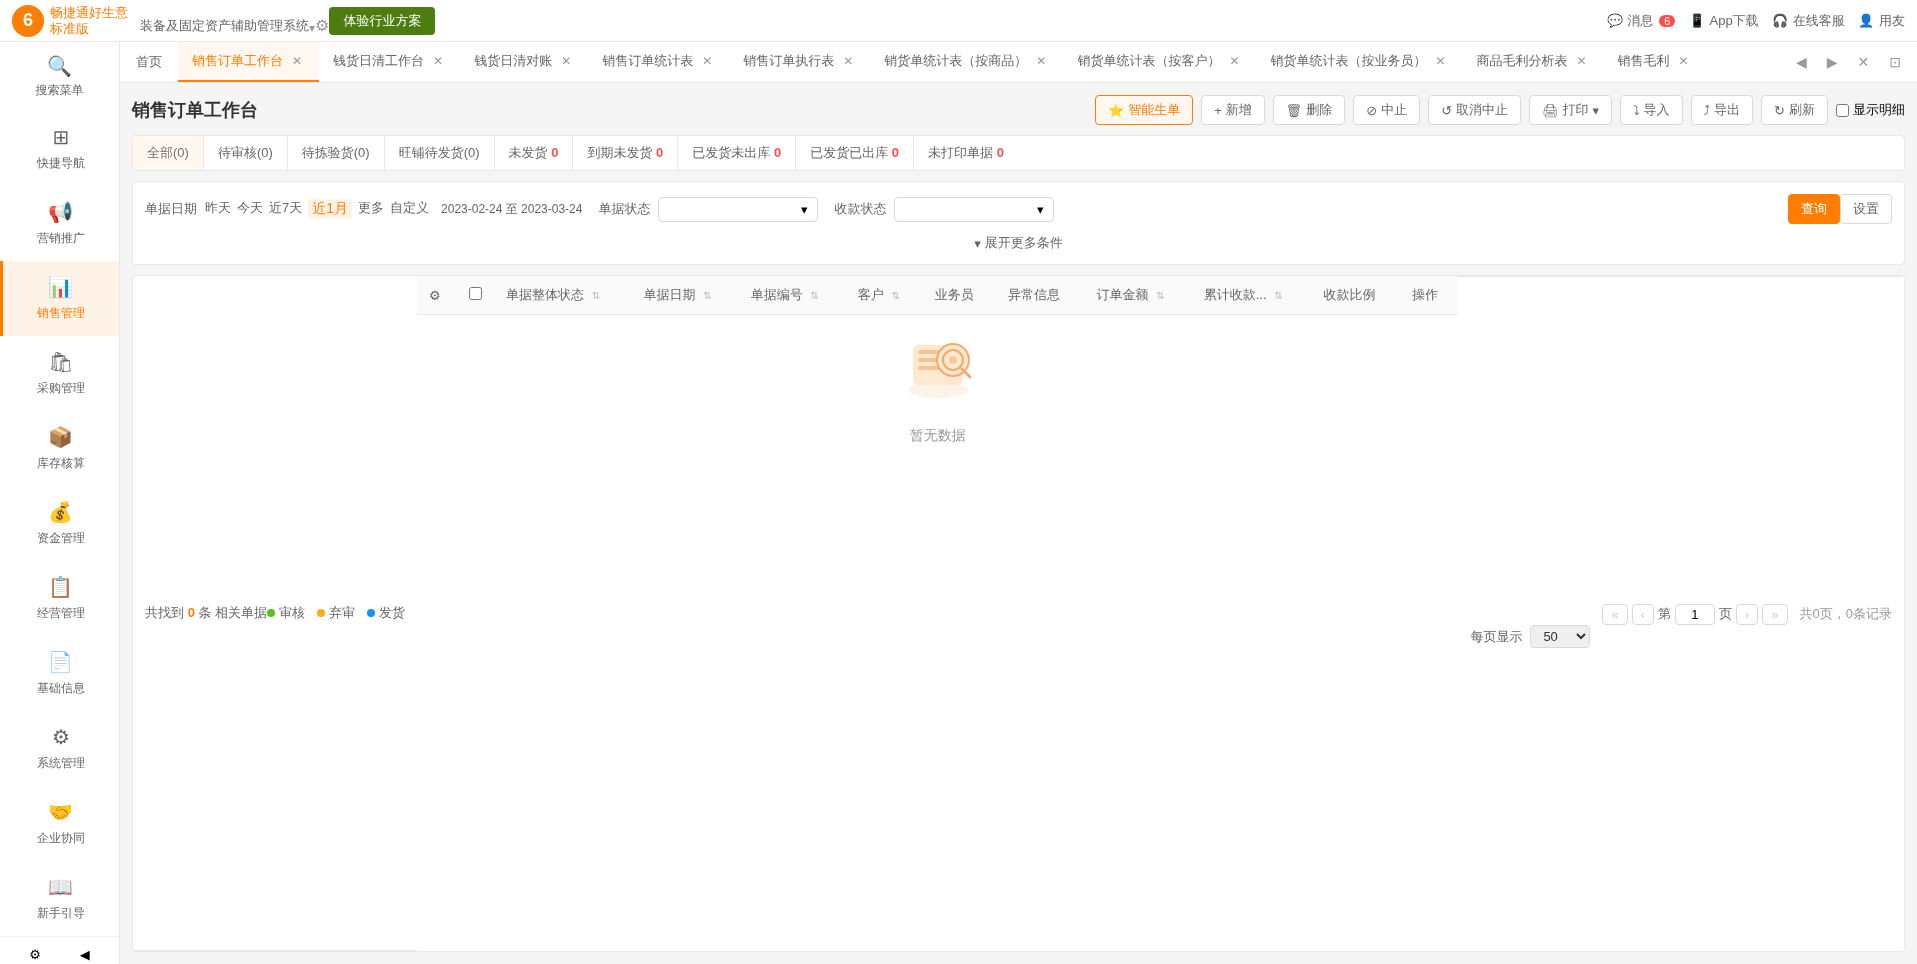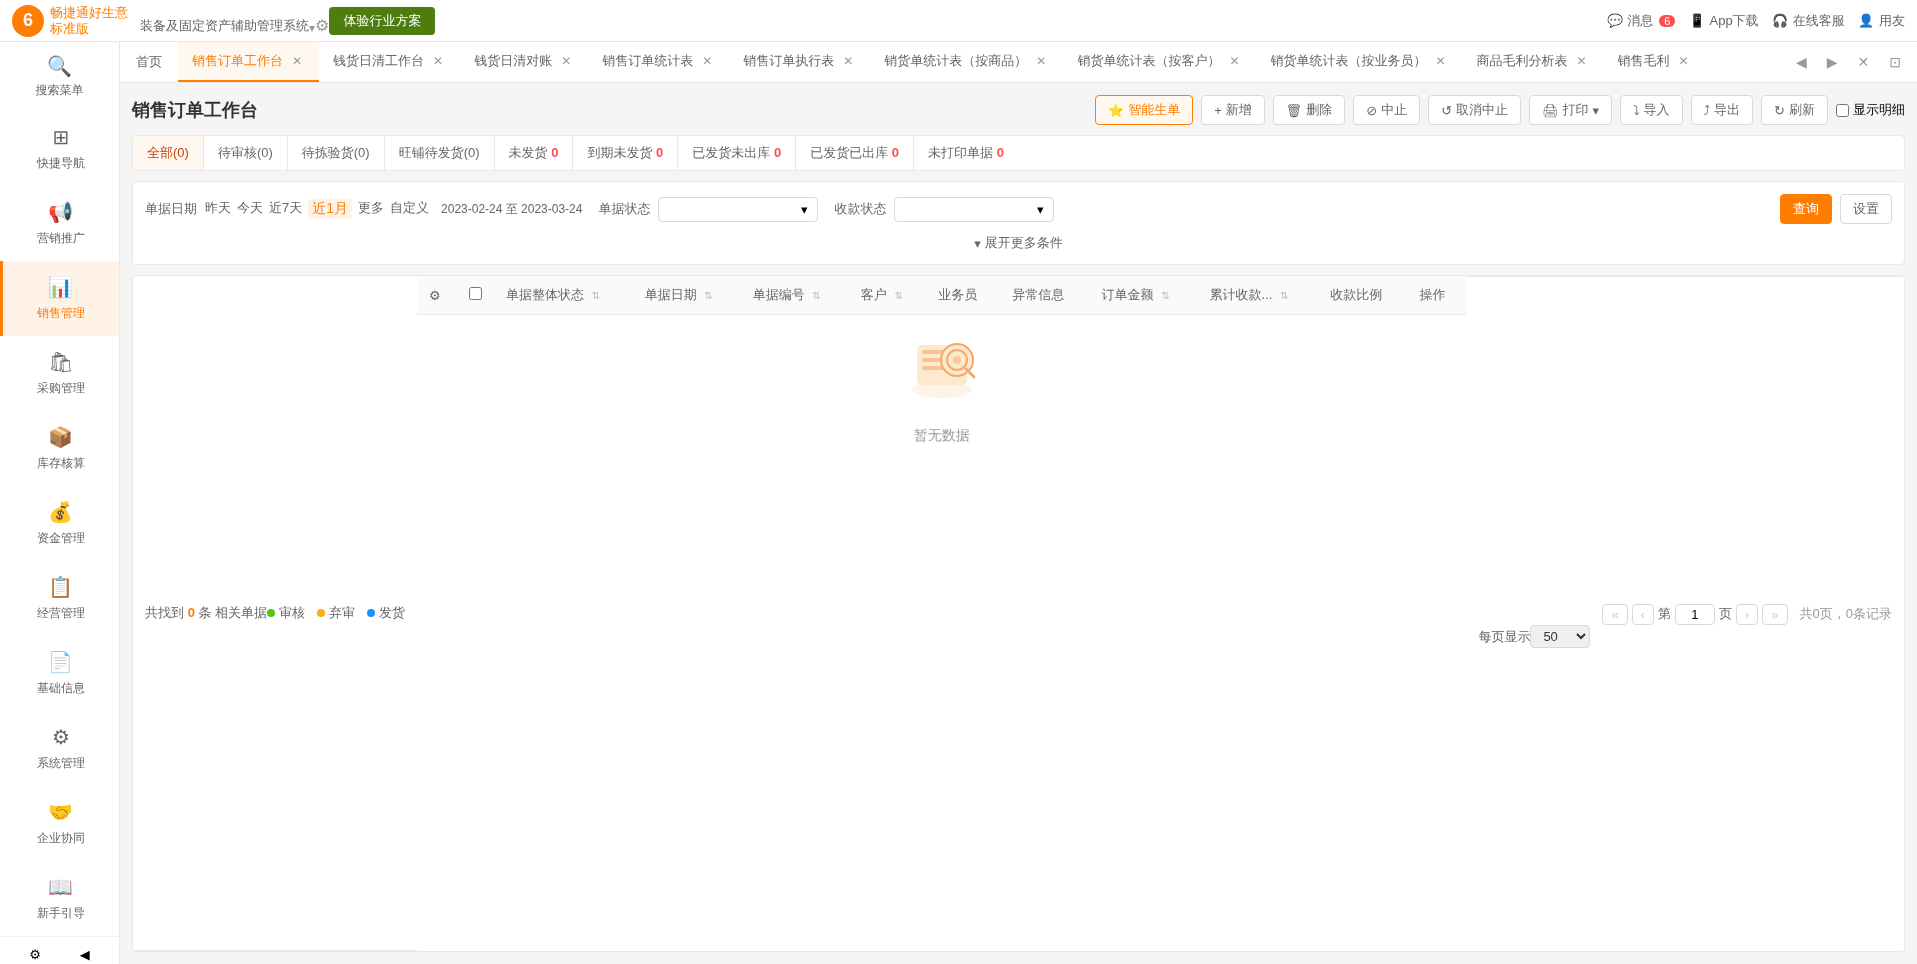--- a/index.html
+++ b/index.html
@@ -52,36 +52,36 @@
     .page-header-actions { display: flex; align-items: center; gap: 8px; }
 
     .btn { display: flex; align-items: center; gap: 4px; padding: 5px 12px; border: 1px solid #d9d9d9; border-radius: 4px; cursor: pointer; background: #fff; color: #666; font-size: 13px; white-space: nowrap; }
     .btn-primary { background: #ff7d00; border-color: #ff7d00; color: white; }
     .btn-smart { background: #fff8f0; border-color: #ff7d00; color: #ff7d00; }
 
     
     .filter-tabs { display: flex; align-items: center; gap: 0; background: #fff; border: 1px solid #e8e8e8; border-radius: 4px; overflow: hidden; flex-shrink: 0; }
     .filter-tab { padding: 8px 14px; cursor: pointer; color: #666; border-right: 1px solid #e8e8e8; white-space: nowrap; font-size: 13px; }
     .filter-tab:last-child { border-right: none; }
-    .filter-tab.active { color: #c2410c; background: #fff8f0; }
+    .filter-tab.active { color: #737373; background: #fff8f0; }
     .filter-tab .count-red { color: #ff4d4f; font-weight: bold; }
 
     
     .filter-area { background: #fff; border: 1px solid #e8e8e8; border-radius: 4px; padding: 12px; display: flex; flex-direction: column; gap: 10px; flex-shrink: 0; }
     .filter-row { display: flex; align-items: center; gap: 16px; flex-wrap: wrap; }
     .filter-group { display: flex; align-items: center; gap: 8px; }
     .filter-label { color: #666; white-space: nowrap; font-size: 13px; }
     .filter-date-btns { display: flex; gap: 6px; }
     .date-btn { color: #666; cursor: pointer; font-size: 13px; }
     .date-btn.active { color: #ff7d00; background: #fff3e8; border-radius: 3px; padding: 1px 4px; }
     .date-range { color: #666; font-size: 12px; margin-left: 4px; }
     .filter-select { display: flex; align-items: center; border: 1px solid #d9d9d9; border-radius: 4px; padding: 4px 10px; gap: 6px; cursor: pointer; min-width: 160px; background: #fff; }
     .filter-select-text { flex: 1; color: #999; font-size: 13px; }
     .expand-btn { display: flex; align-items: center; gap: 4px; color: #666; cursor: pointer; font-size: 13px; justify-content: center; }
-    .filter-actions { display: flex; gap: 8px; margin-left: auto; }
+    .filter-actions { display: flex; margin-left: auto; }
 
     
     .table-wrapper { flex: 1; display: flex; flex-direction: row; background: #fff; border: 1px solid #e8e8e8; border-radius: 4px; overflow: hidden; }
     .table-header-bar { display: flex; align-items: center; justify-content: space-between; padding: 8px 12px; border-bottom: 1px solid #e8e8e8; }
     .table-count { color: #666; font-size: 13px; }
     .table-count-num { color: #ff7d00; font-weight: bold; }
     .table-header-actions { display: flex; gap: 12px; }
     .table-action-btn { display: flex; align-items: center; gap: 4px; color: #666; cursor: pointer; font-size: 13px; }
     .action-dot { width: 8px; height: 8px; border-radius: 50%; display: inline-block; }
     .dot-review { background: #52c41a; }
@@ -94,21 +94,21 @@
     .col-settings { width: 40px; text-align: center; }
     .col-check { width: 36px; text-align: center; }
 
     
     .empty-state { flex: 1; display: flex; flex-direction: column; align-items: center; justify-content: center; gap: 12px; }
     .empty-icon { width: 100px; height: 100px; position: relative; }
     .empty-text { color: #999; font-size: 14px; }
 
     
     .pagination-bar { display: flex; align-items: center; justify-content: flex-end; padding: 10px 12px; border-top: 1px solid #e8e8e8; gap: 12px; flex-shrink: 0; background: #fff; }
-    .page-size-select { display: flex; align-items: center; gap: 0; color: #666; margin-top: 45px; }
+    .page-size-select { display: flex; align-items: center; gap: 8px; color: #666; margin-top: 45px; }
     .page-size-input { border: 1px solid #d9d9d9; border-radius: 4px; padding: 2px 8px; width: 60px; color: #333; }
     .page-nav { display: flex; align-items: center; gap: 4px; color: #666; }
     .page-nav-btn { padding: 2px 8px; cursor: pointer; color: #999; border: 1px solid #d9d9d9; border-radius: 4px; background: #fff; }
     .page-nav-btn.disabled { color: #ccc; cursor: not-allowed; }
     .page-input { border: 1px solid #d9d9d9; border-radius: 4px; padding: 2px 6px; width: 40px; text-align: center; }
     .page-total { color: #999; }
 
     
     .table-scroll { overflow-x: auto; flex: 1; }
     ::-webkit-scrollbar { height: 6px; width: 6px; }

